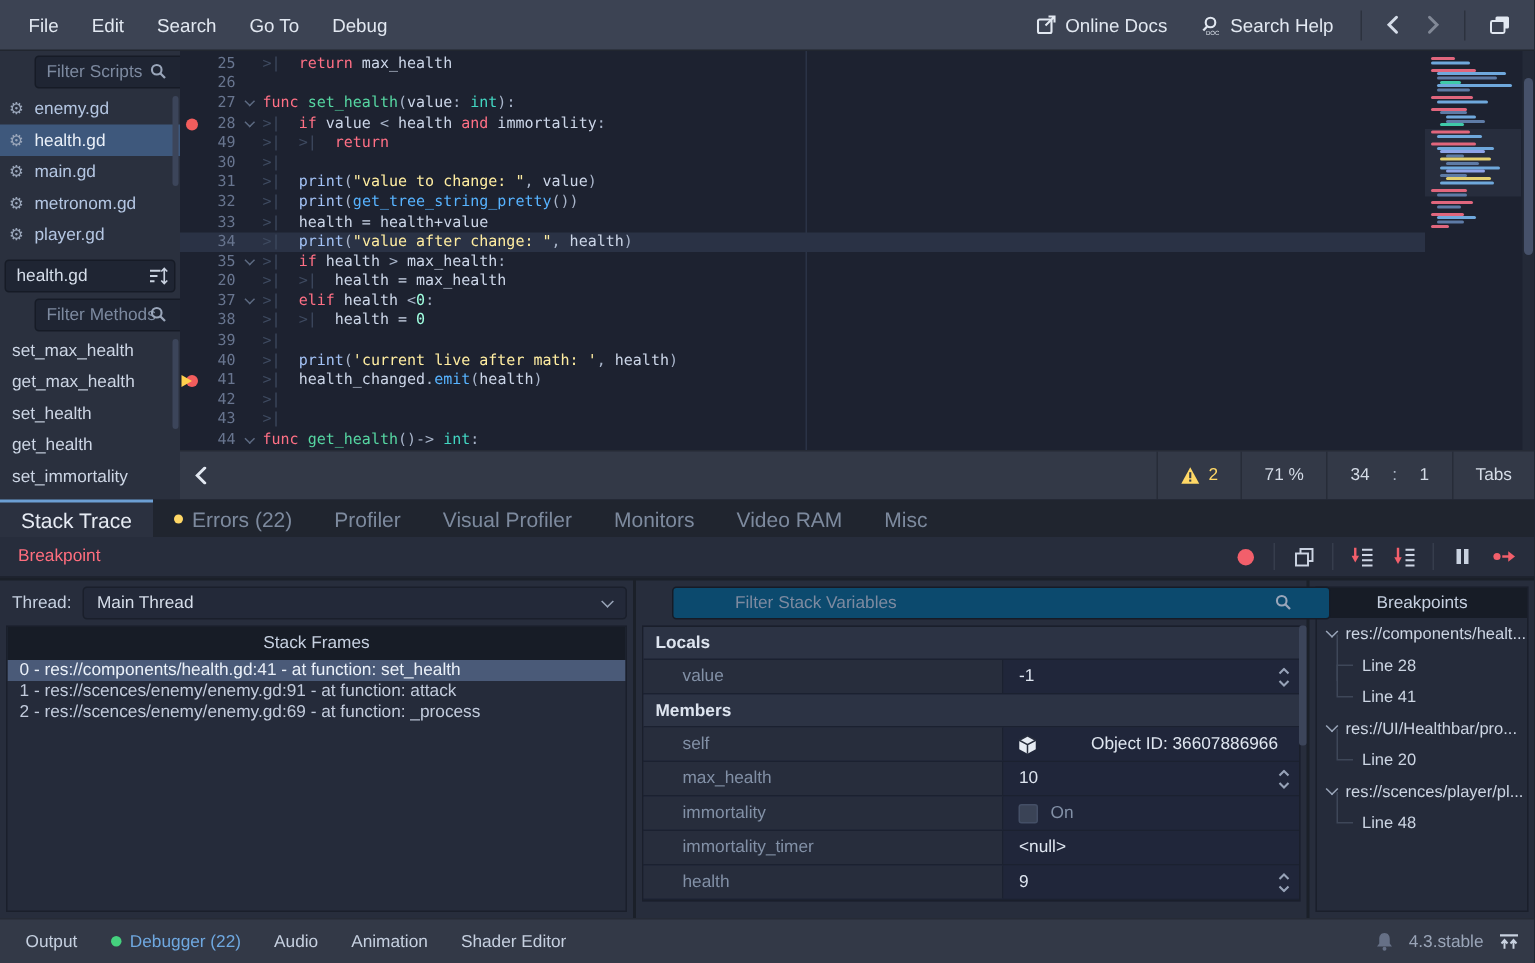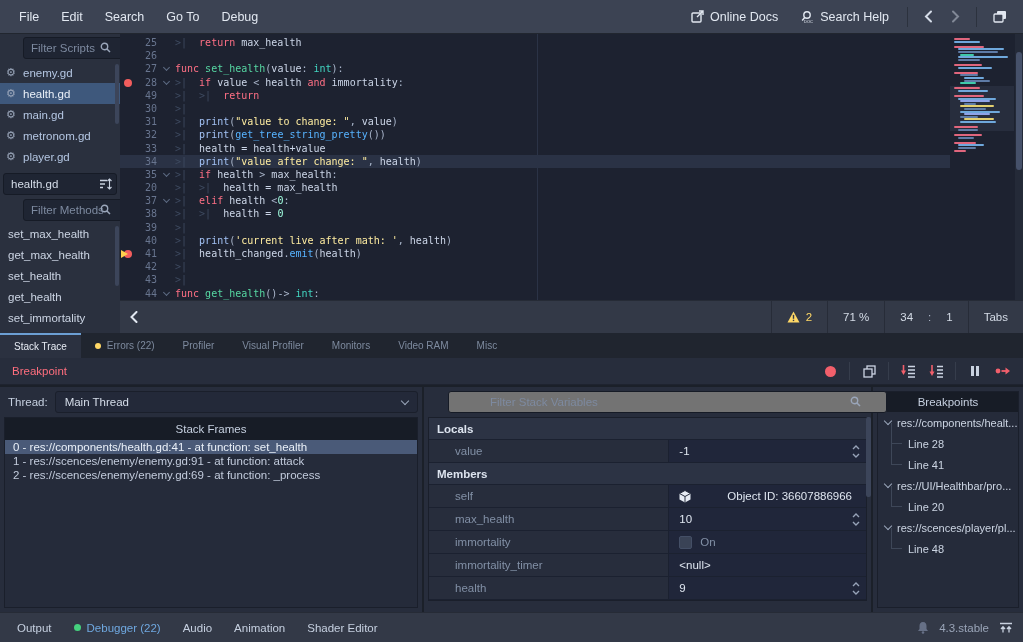--- a/index.html
+++ b/index.html
@@ -59,21 +59,21 @@
   #statusbar{position:absolute;top:300px;left:120px;right:0;height:33px;background:#333947;border-top:1px solid #262b36;
     display:flex;align-items:center;justify-content:space-between;}
   .sb-left{padding:0 10px;display:flex;align-items:center;height:100%;}
   .sb-right{display:flex;height:100%;align-items:center;}
   .sb-seg{display:flex;align-items:center;gap:6px;padding:0 15px;height:100%;border-left:1px solid #272c38;font-size:11.5px;color:#d4dbe6;}
   .sb-seg.warn{color:#ffd866;}
   .sb-seg .colon{color:#aeb8c8;margin:0 9px;}
   
   #debugger{position:absolute;top:333px;left:0;right:0;height:279px;background:#272d3c;display:flex;flex-direction:column;}
   #dbg-tabs{height:25px;background:#20252f;display:flex;align-items:stretch;flex:0 0 25px;}
-  .dbg-tab{display:flex;align-items:center;gap:6px;padding:0 14px;font-size:10px;color:#7d8a9e;}
+  .dbg-tab{display:flex;align-items:center;gap:6px;padding:0 14px;font-size:14px;color:#7d8a9e;}
   .dbg-tab.active{background:#2b3140;color:#e6ebf3;border-top:2px solid #6c9fd4;}
   .tab-dot{width:6px;height:6px;border-radius:50%;background:#ffd866;}
   #dbg-toolbar{height:27px;flex:0 0 27px;display:flex;align-items:center;justify-content:space-between;padding:0 8px;background:#272d3c;border-bottom:1px solid #1e232f;}
   #bp-label{color:#ff6e7e;font-size:11.5px;padding-left:4px;}
   .tools{display:flex;align-items:center;gap:4px;}
   .tool-btn{width:24px;height:22px;display:flex;align-items:center;justify-content:center;border-radius:3px;}
   .tool-sep{width:1px;height:18px;background:#363d4c;margin:0 3px;}
   .rec-dot{width:11px;height:11px;border-radius:50%;background:#f25f6b;}
   #dbg-content{flex:1;display:flex;background:#1b2029;gap:2px;padding-top:2px;}
   #col-frames{width:422px;flex:0 0 422px;background:#272d3c;padding:4px;display:flex;flex-direction:column;}
@@ -435,21 +435,21 @@
           <div class="panel-header">Stack Frames</div>
           <div id="frames-list">
               <div class="frame-row selected">0 - res://components/health.gd:41 - at function: set_health</div>
               <div class="frame-row">1 - res://scences/enemy/enemy.gd:91 - at function: attack</div>
               <div class="frame-row">2 - res://scences/enemy/enemy.gd:69 - at function: _process</div>
             </div>
         </div>
       </div>
       <div id="col-vars">
         <div class="filter-box" style="margin:0;">
-          <input style="background: #737373; padding-left: 41px;" placeholder="Filter Stack Variables">
+          <input style="background: #0c4a6e; padding-left: 41px;" placeholder="Filter Stack Variables">
           <span><svg width="11" height="11" viewBox="0 0 11 11">
                 <circle cx="4.5" cy="4.5" r="3.2" fill="none" stroke="#9aa6ba" stroke-width="1.4"></circle>
                 <path d="M7 7 L10 10" stroke="#9aa6ba" stroke-width="1.5"></path>
               </svg></span>
         </div>
         <div id="vars-table">
             <div class="var-section">Locals</div>
             <div class="var-row">
               <div class="var-name">value</div>
               <div class="var-value">

